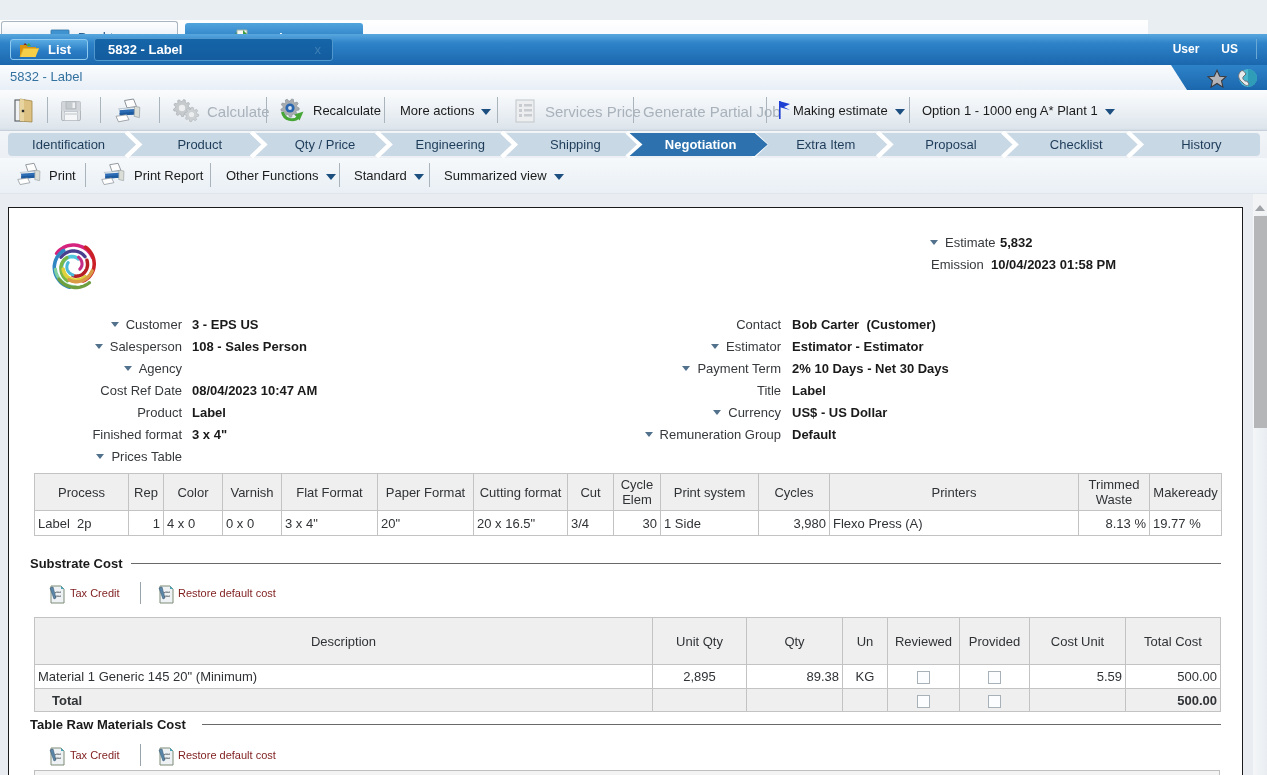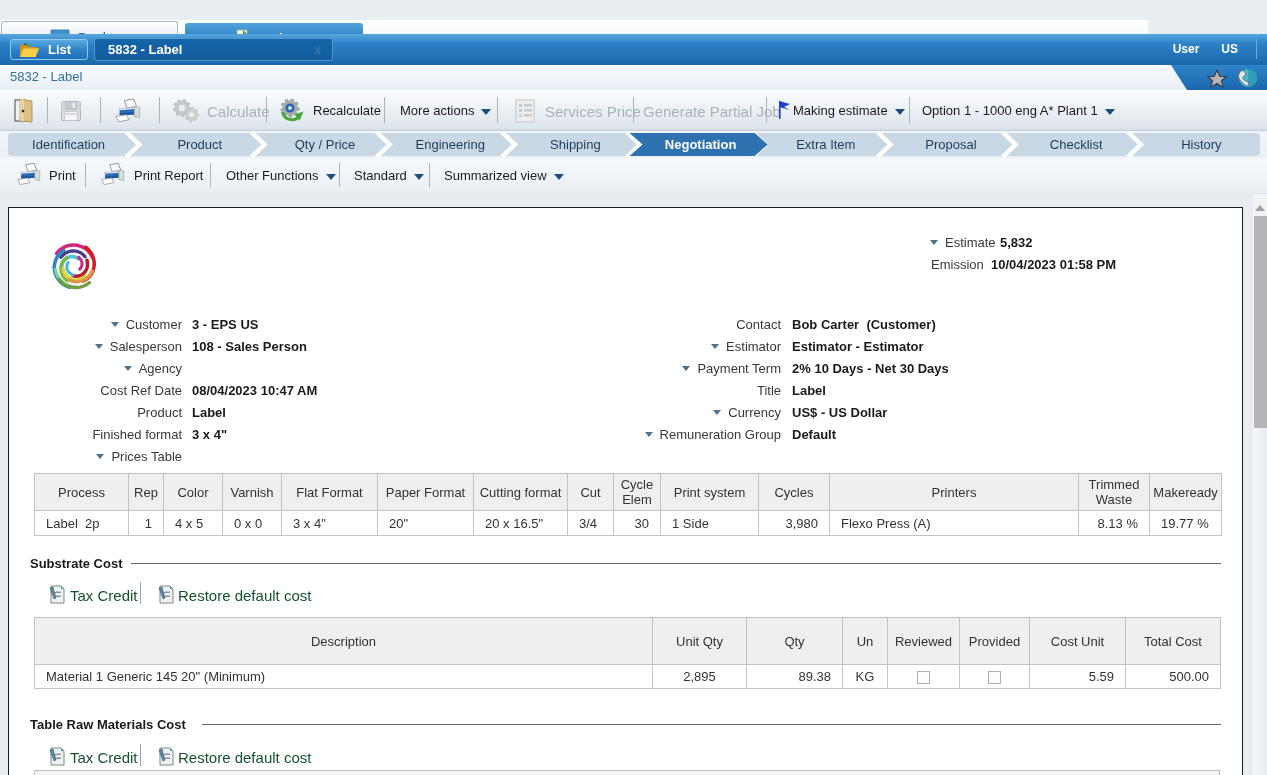--- a/index.html
+++ b/index.html
@@ -50,26 +50,26 @@
 #sbar .btn { position:absolute; left:0; top:0; width:14px; height:21px; background:#f2f3f4; }
 #sbar .tri { position:absolute; left:2px; top:11px; width:0; height:0; border-left:5px solid transparent; border-right:5px solid transparent; border-bottom:6px solid #9fa3a7; }
 #sbar .thumb { position:absolute; left:1px; top:22px; width:13px; height:212px; background:#b4b6b8; }
 
 
 .lbl { position:absolute; font-size:13px; color:#36393c; white-space:nowrap; }
 .val { position:absolute; font-size:13px; color:#1a1a1a; font-weight:bold; white-space:nowrap; }
 .dds { display:inline-block; width:0; height:0; border-left:4px solid transparent; border-right:4px solid transparent; border-top:5px solid #51718c; margin-right:7px; position:relative; top:-2px; }
 .sect { position:absolute; font-size:13px; font-weight:bold; color:#1a1a1a; white-space:nowrap; }
 .rule { position:absolute; height:1px; background:#6a6a6a; }
-.icbtn { position:absolute; font-size:15px; color:#14532d; white-space:nowrap; }
+.icbtn { position:absolute; font-size:11px; color:#7f1d1d; white-space:nowrap; }
 .isep { position:absolute; width:1px; height:22px; background:#9aa2aa; }
 
 table.grid { position:absolute; border-collapse:collapse; table-layout:fixed; font-size:13px; color:#303336; }
 table.grid th { background:#efefef; font-weight:normal; border:1px solid #c3c3c3; padding:0 2px; }
-table.grid td { border:1px solid #c3c3c3; background:#fff; padding:0 11px; }
+table.grid td { border:1px solid #c3c3c3; background:#fff; padding:0 3px; }
 table.grid tr.tot td { background:#efefef; }
 .cb { display:inline-block; width:13px; height:13px; border:1px solid #a8b0b8; background:#fcfdfe; vertical-align:middle; }
 </style>
 </head>
 <body>
 
 <div id="tabstrip" class="abs">
   <div id="tab-desktop" class="abs">
     <svg width="20" height="18" viewBox="0 0 20 18">
       <rect x="1" y="1" width="18" height="13" rx="0.5" fill="#1d6ab0" stroke="#4f88b5"></rect>
@@ -320,21 +320,21 @@
             <th>Cycle<br>Elem</th>
             <th>Print system</th>
             <th>Cycles</th>
         <th>Printers</th>
             <th>Trimmed<br>Waste</th>
             <th>Makeready</th>
       </tr>
       <tr style="height:25px">
         <td>Label&nbsp;&nbsp;2p</td>
             <td style="text-align:right">1</td>
-            <td>4 x 5</td>
+            <td>4 x 0</td>
             <td>0 x 0</td>
         <td>3 x 4"</td>
             <td>20"</td>
             <td>20 x 16.5"</td>
             <td>3/4</td>
             <td style="text-align:right">30</td>
         <td>1 Side</td>
             <td style="text-align:right">3,980</td>
             <td>Flexo Press (A)</td>
         <td style="text-align:right">8.13 %</td>
@@ -387,20 +387,30 @@
       <tr style="height:24px">
         <td>Material 1 Generic 145 20" (Minimum)</td>
         <td style="text-align:center">2,895</td>
             <td style="text-align:right">89.38</td>
             <td style="text-align:center">KG</td>
         <td style="text-align:center"><span class="cb"></span></td>
             <td style="text-align:center"><span class="cb"></span></td>
         <td style="text-align:right">5.59</td>
             <td style="text-align:right">500.00</td>
       </tr>
+      <tr class="tot" style="height:23px">
+        <td style="font-weight:bold;padding-left:17px">Total</td>
+        <td></td>
+            <td></td>
+            <td></td>
+        <td style="text-align:center"><span class="cb"></span></td>
+            <td style="text-align:center"><span class="cb"></span></td>
+        <td></td>
+            <td style="text-align:right;font-weight:bold">500.00</td>
+      </tr>
     </tbody>
       </table>
 
     <div class="sect" style="left:21px;top:509px">Table Raw Materials Cost</div>
     <div class="rule" style="left:193px;top:516px;width:1019px"></div>
 
     <svg class="abs" style="left:39px;top:539px" width="18" height="19" viewBox="0 0 18 19">
       <path d="M3 1 L13 1 L16 4 L16 18 L3 18 Z" fill="#eef2f4" stroke="#7d8c79" stroke-width="1"></path>
       <path d="M13 1 L16 4 L13 4 Z" fill="#4aa6b8"></path>
       <path d="M2 3 L6 14 L8 13 L5 2 Z" fill="#5a87a8" stroke="#3a5a78" stroke-width="0.6"></path>

